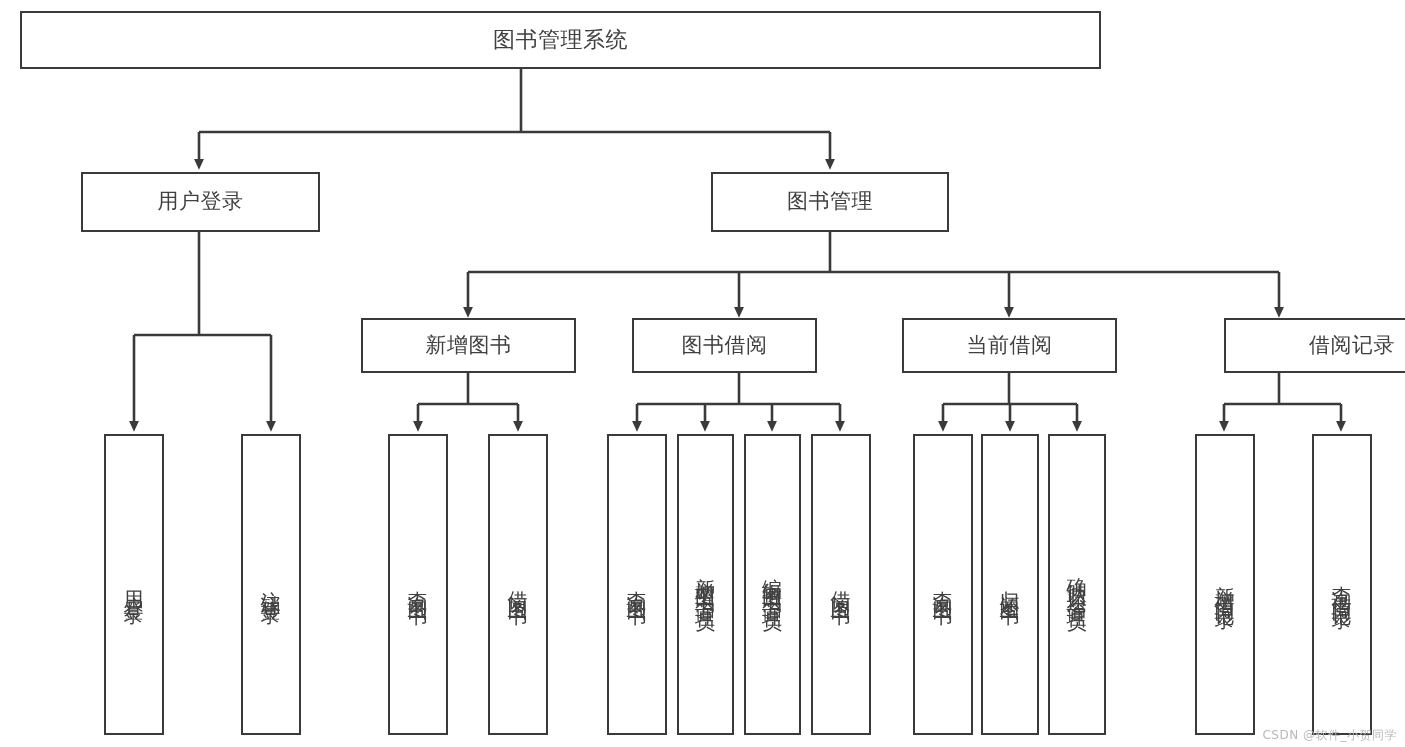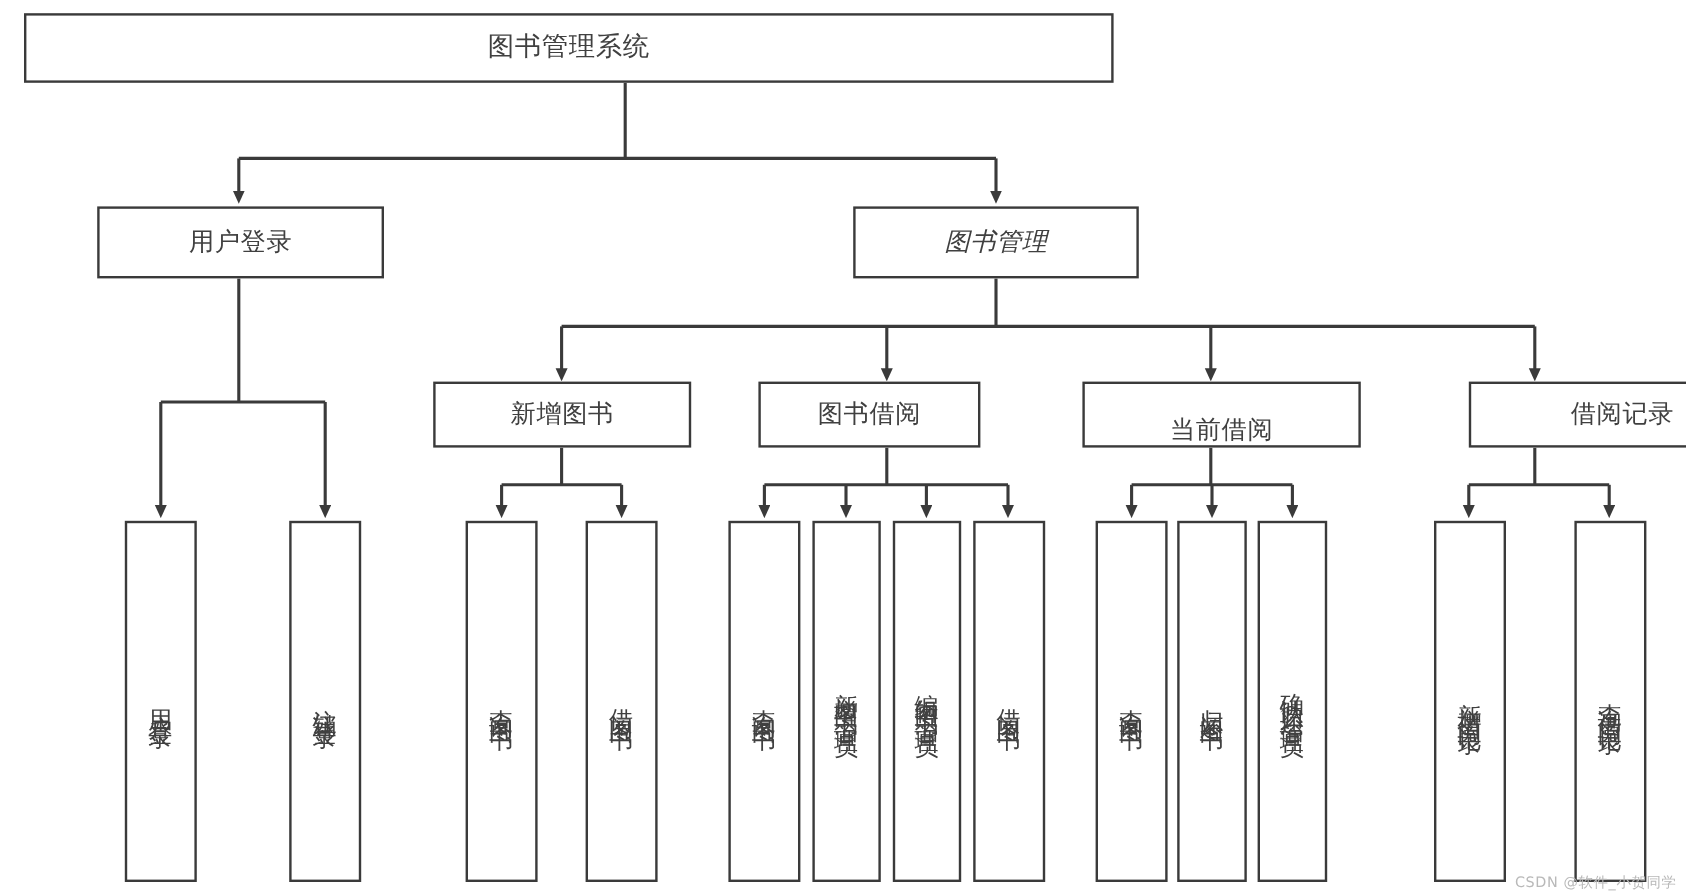--- a/index.html
+++ b/index.html
@@ -124,38 +124,38 @@
       <path d="M1010,404 L1010,422" marker-end="url(#arrow)"></path>
       <path d="M1077,404 L1077,422" marker-end="url(#arrow)"></path>
 
       <path d="M1279,373 L1279,404"></path>
       <path d="M1224,404 L1341,404"></path>
       <path d="M1224,404 L1224,422" marker-end="url(#arrow)"></path>
       <path d="M1341,404 L1341,422" marker-end="url(#arrow)"></path>
     </g>
   </svg>
 
-  <div class="node h root" style="left:20px; top:11px; width:908px; height:58px;">
+  <div class="node h root" style="left:20px; top:11px; width:1081px; height:58px;">
     <span class="node-label">图书管理系统</span>
   </div>
 
   <div class="node h" style="left:81px; top:172px; width:239px; height:60px;">
     <span class="node-label">用户登录</span>
   </div>
-  <div class="node h" style="left:711px; top:172px; width:238px; height:60px;font-style:italic;">
+  <div class="node h" style="left:711px; top:172px; width:238px; height:60px;">
     <span class="node-label">图书管理</span>
   </div>
 
   <div class="node h" style="left:361px; top:318px; width:215px; height:55px;">
     <span class="node-label">新增图书</span>
   </div>
   <div class="node h" style="left:632px; top:318px; width:185px; height:55px;">
     <span class="node-label">图书借阅</span>
   </div>
-  <div class="node h" style="left:902px; top:318px; width:232px; height:55px;align-items:flex-end;">
+  <div class="node h" style="left:902px; top:318px; width:215px; height:55px;">
     <span class="node-label">当前借阅</span>
   </div>
   <div class="node h" style="left:1224px; top:318px; width:256px; height:55px;">
     <span class="node-label">借阅记录</span>
   </div>
 
   <div class="node v" style="left:104px; top:434px; width:60px; height:301px;">
     <span class="node-label">用户登录</span>
   </div>
   <div class="node v" style="left:241px; top:434px; width:60px; height:301px;">

